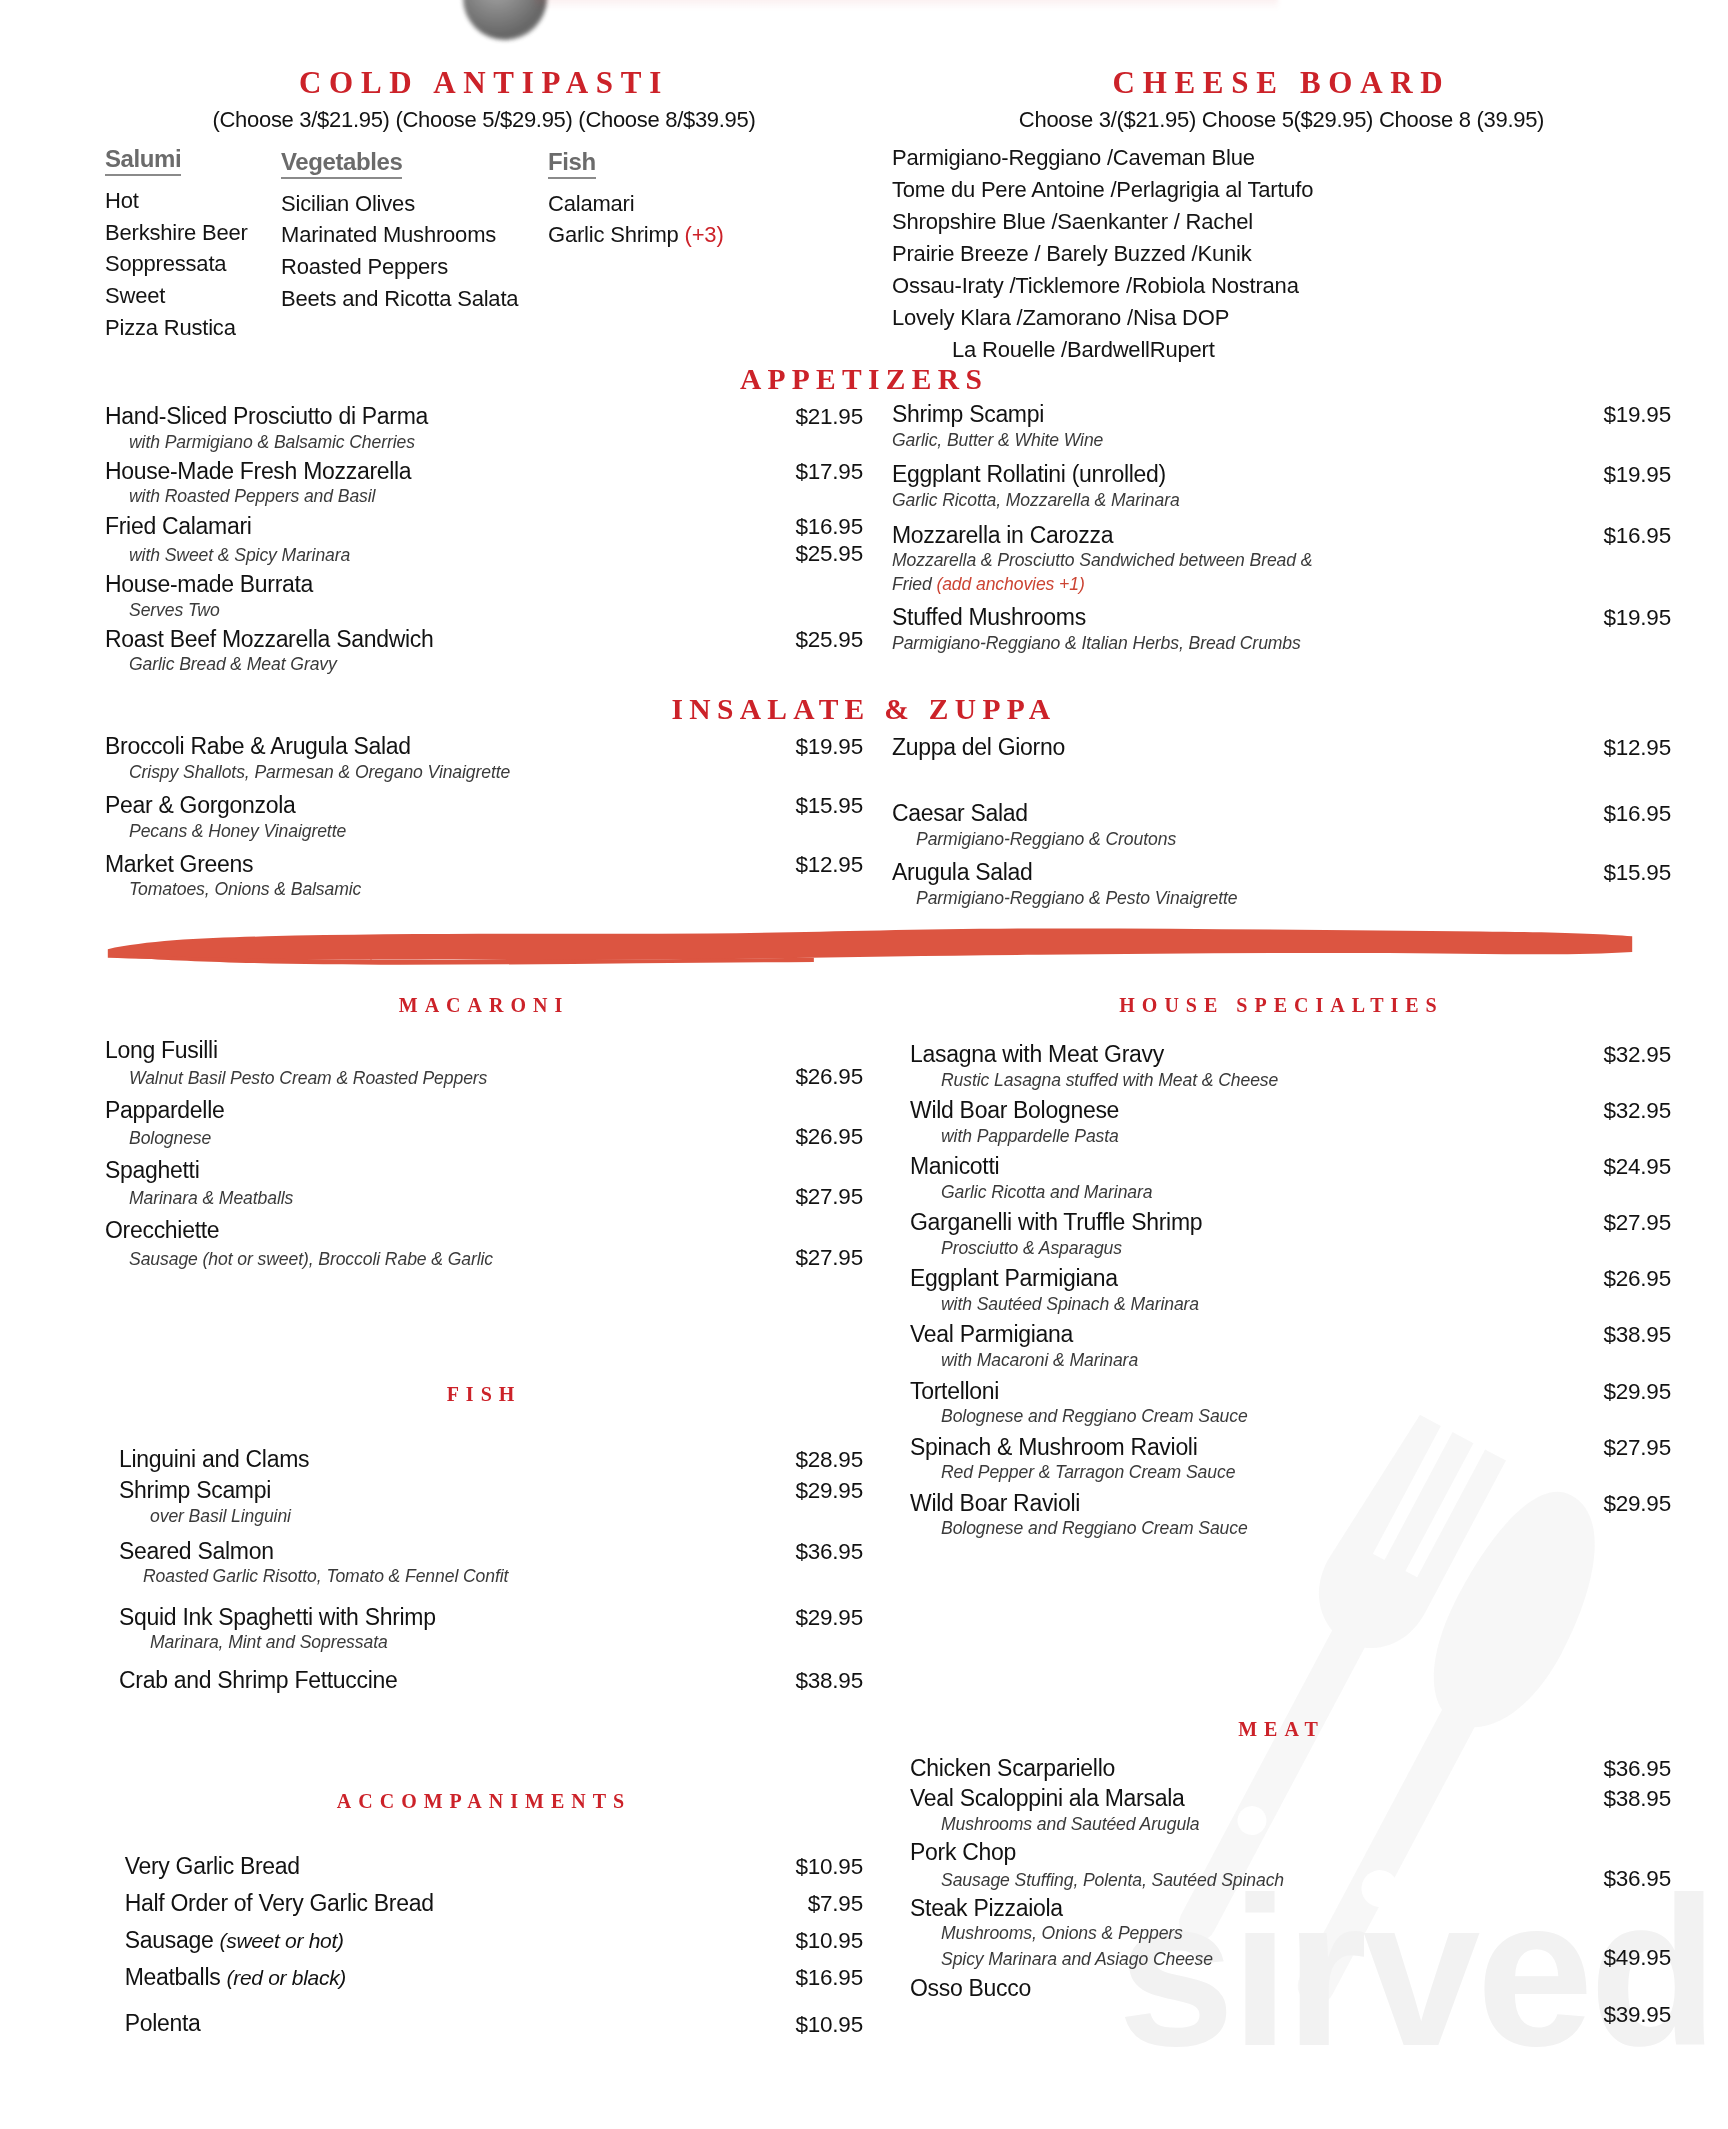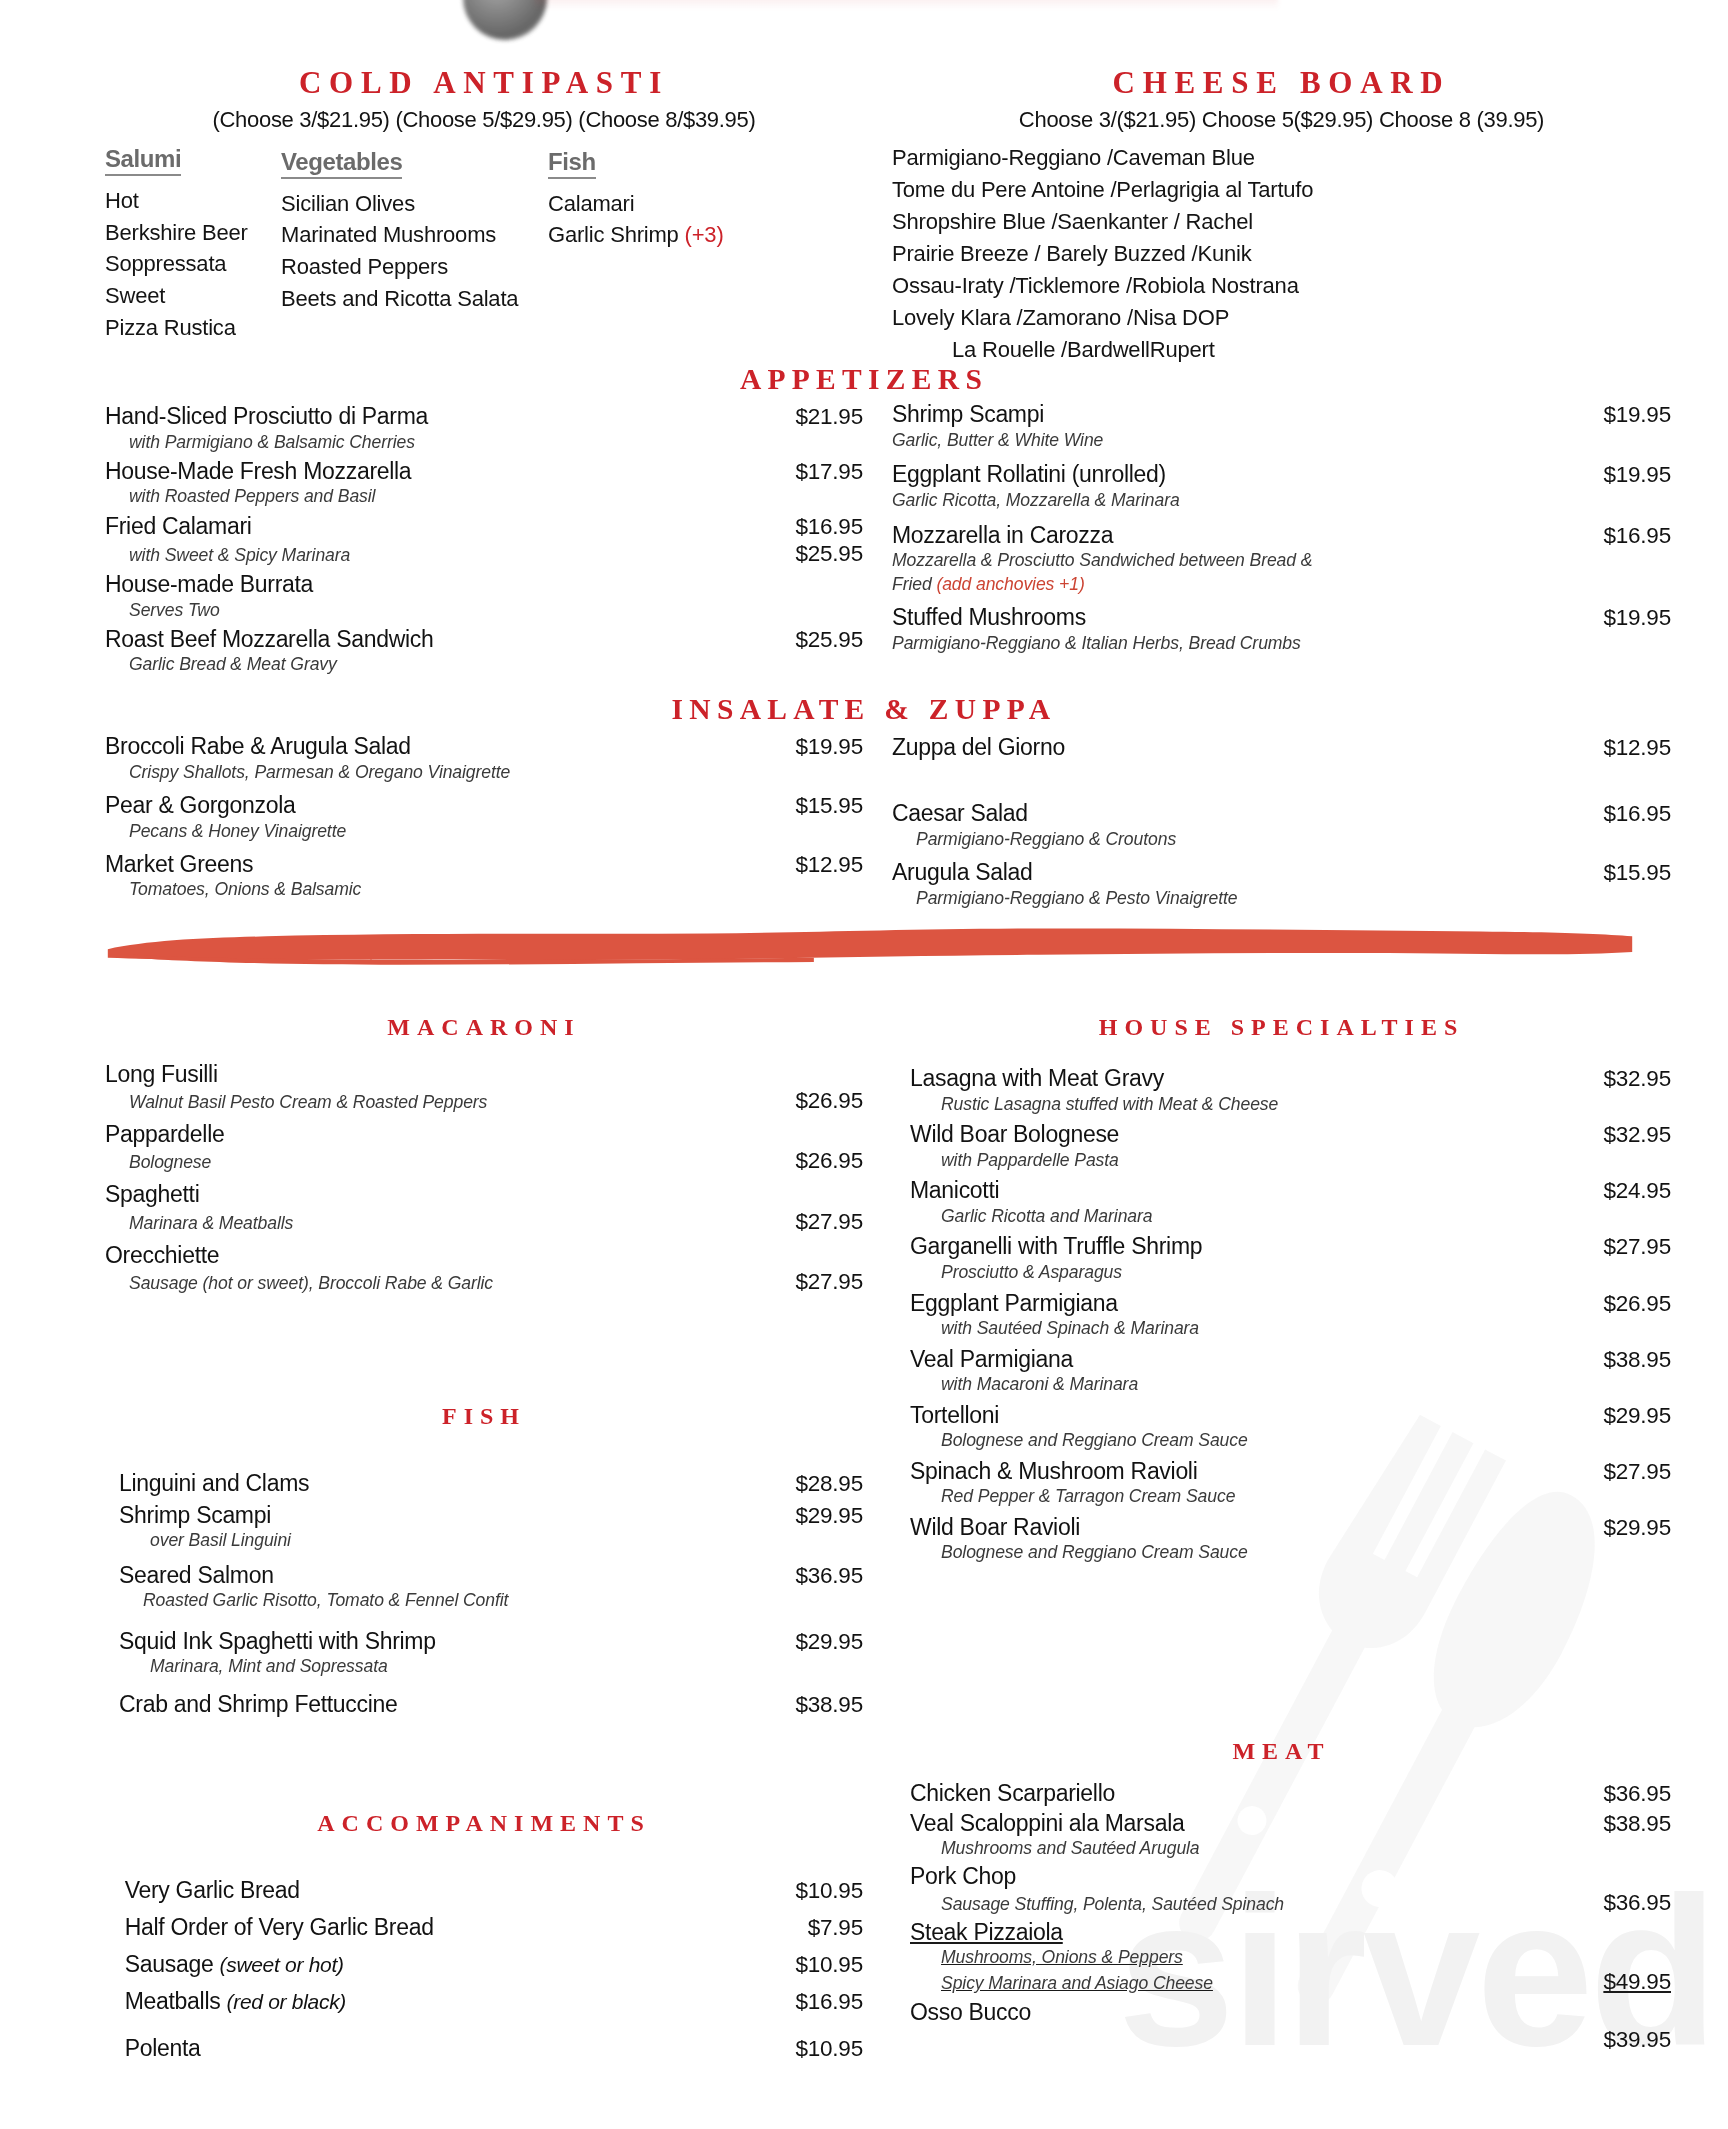--- a/index.html
+++ b/index.html
@@ -48,21 +48,21 @@
   h2.sec {
     font-family: "Liberation Serif", serif;
     color: #cc2229;
     font-weight: 700;
     text-align: center;
     letter-spacing: 6.3px;
     font-size: 29.5px;
     line-height: 1.05;
   }
   h2.sec.big { font-size: 31px; letter-spacing: 7.7px; }
-  h2.sec.mid { font-size: 24px; letter-spacing: 7px; margin-top: 20px; }
+  h2.sec.mid { font-size: 20px; letter-spacing: 7px; }
 
   .choose-line {
     text-align: center;
     font-size: 22px;
     font-family: "Liberation Sans", sans-serif;
     color: #131313;
     margin-top: 7px;
     letter-spacing: -0.3px;
   }
 
@@ -466,21 +466,21 @@
           </div>
         <div class="ds deep">Mushrooms and Sautéed Arugula</div>
       </div>
       <div class="item" style="margin-top:2.8px;">
         <div class="nm">Pork Chop</div>
         <div class="row">
             <span class="ds deep">Sausage Stuffing, Polenta, Sautéed Spinach</span>
             <span class="pr">$36.95</span>
           </div>
       </div>
-      <div class="item" style="margin-top:2.8px;text-decoration:underline;">
+      <div class="item" style="margin-top:2.8px;">
         <div class="nm">Steak Pizzaiola</div>
         <div class="ds deep">Mushrooms, Onions &amp; Peppers</div>
         <div class="row">
             <span class="ds deep">Spicy Marinara and Asiago Cheese</span>
             <span class="pr">$49.95</span>
           </div>
       </div>
       <div class="item" style="margin-top:4.2px;">
         <div class="nm">Osso Bucco</div>
         <div class="row" style="justify-content:flex-end;">

